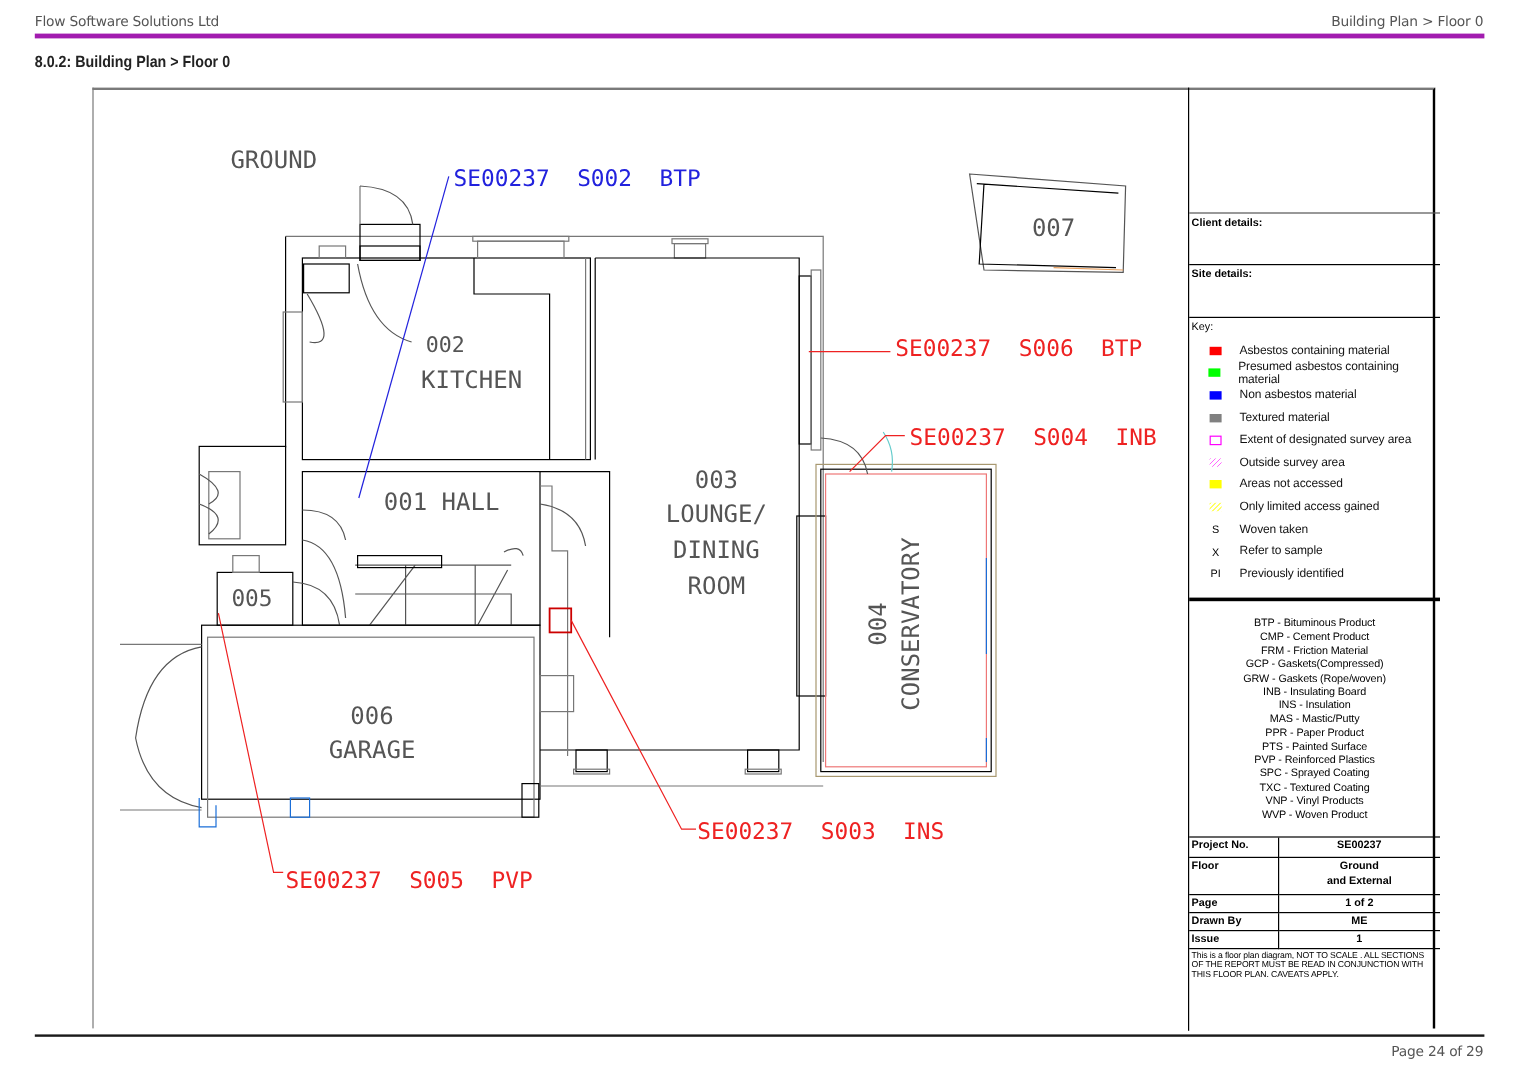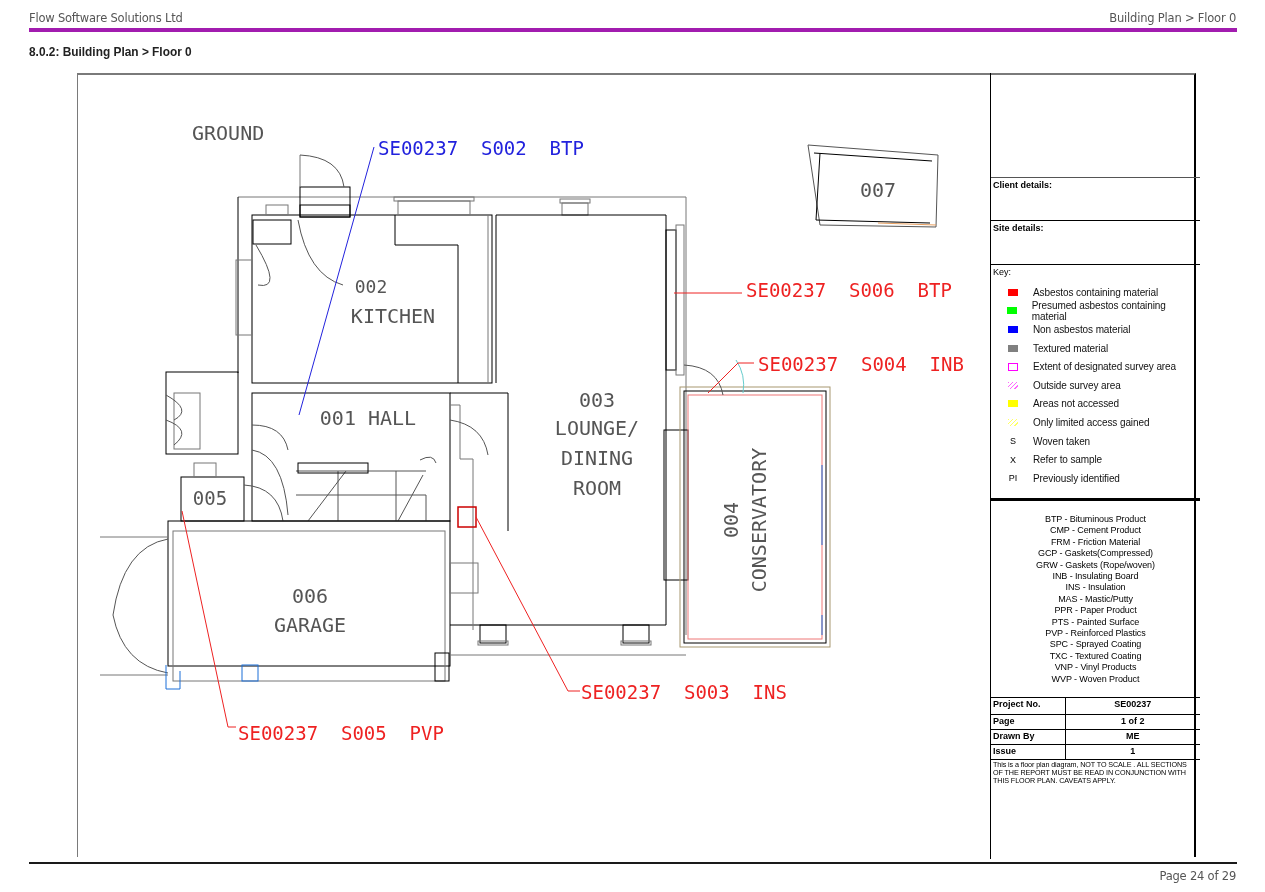--- a/index.html
+++ b/index.html
@@ -251,20 +251,27 @@
       <div>TXC - Textured Coating</div>
       <div>VNP - Vinyl Products</div>
       <div>WVP - Woven Product</div>
     </div>
     <table class="tb-table">
       <tbody>
           <tr style="height:16px">
             <td class="lbl">Project No.</td>
             <td class="val">SE00237</td>
           </tr>
+      <tr style="height:31px">
+            <td class="lbl">Floor</td>
+            <td class="val">
+              <div>Ground</div>
+              <div style="margin-top:3px">and External</div>
+            </td>
+          </tr>
       <tr style="height:15px">
             <td class="lbl">Page</td>
             <td class="val">1 of 2</td>
           </tr>
       <tr style="height:15px">
             <td class="lbl">Drawn By</td>
             <td class="val">ME</td>
           </tr>
       <tr style="height:15px">
             <td class="lbl">Issue</td>

